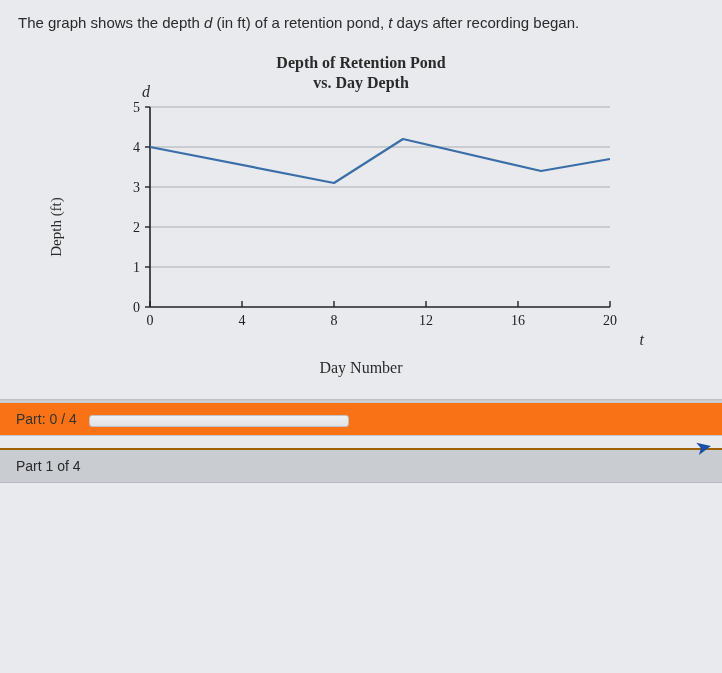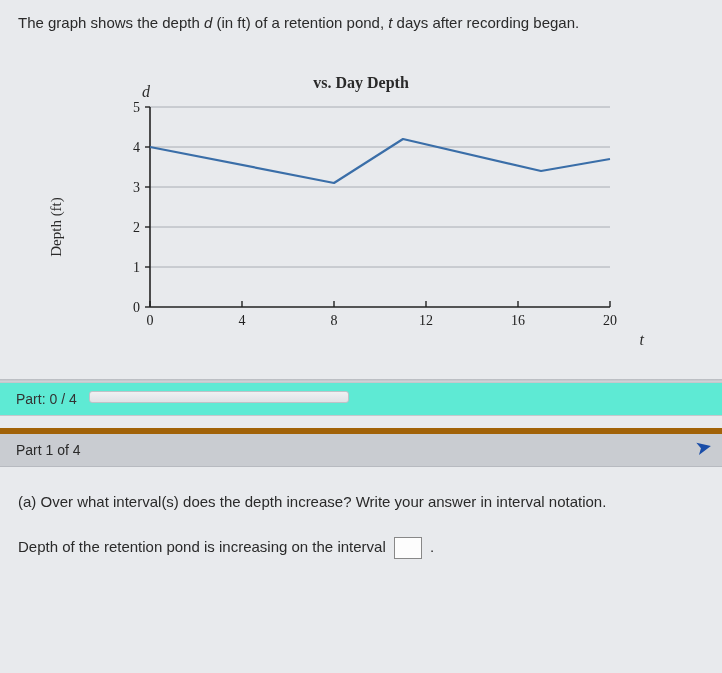--- a/index.html
+++ b/index.html
@@ -67,42 +67,42 @@
       font-family: "Times New Roman", Times, serif;
       font-size: 16px;
     }
     .divider {
       height: 3px;
       background: linear-gradient(#b8bbc0,#d2d5da);
       margin-top: 18px;
     }
     .part-bar {
       display: flex;
-      align-items: flex-start;
+      align-items: flex-end;
       padding: 8px 16px;
-      background: #5eead4;
+      background: #f97316;
       border-top: 1px solid #c5c8cc;
       border-bottom: 1px solid #c5c8cc;
       font-size: 14px;
       color: #333;
     }
     .part-bar .label { margin-right: 12px; font-weight: 500; }
     .progress {
       flex: 0 0 260px;
       height: 12px;
       background: linear-gradient(#f0f0f2,#e0e2e6);
       border: 1px solid #bfc2c7;
       border-radius: 3px;
     }
     .section-header {
       background: #c9ccd1;
       padding: 8px 16px;
       font-size: 14px;
       font-weight: 500;
-      border-top: 6px solid #a16207;
+      border-top: 2px solid #a16207;
       border-bottom: 1px solid #b7bac0;
       margin-top: 12px;
     }
     .question-body {
       padding: 22px 18px 16px;
       font-size: 15px;
       line-height: 1.7;
     }
     .answer-line { margin-top: 20px; }
     .answer-input {
@@ -128,21 +128,21 @@
   </style>
 </head>
 <body>
 
 <div class="problem-statement">
   <span>The graph shows the depth </span><em>d</em><span> (in ft) of a retention pond, </span><em>t</em><span> days after recording began.</span>
 </div>
 
 <div class="chart-area">
   <div class="chart-title">
-    <br>
+    <span>Depth of Retention Pond</span><br>
     <span>vs. Day Depth</span>
   </div>
   <div class="chart-wrap">
     <span class="d-label">d</span>
     <span class="t-label">t</span>
     <span class="y-axis-label">Depth (ft)</span>
     <svg id="chart-svg" width="560" height="245">
         <line x1="70" x2="530" y1="170" y2="170" stroke="#9aa0a6" stroke-width="0.8"></line>
         <line x1="70" x2="530" y1="130" y2="130" stroke="#9aa0a6" stroke-width="0.8"></line>
         <line x1="70" x2="530" y1="90" y2="90" stroke="#9aa0a6" stroke-width="0.8"></line>
@@ -170,35 +170,30 @@
         <text x="254" y="228" text-anchor="middle">8</text>
         <line x1="346" x2="346" y1="210" y2="204" stroke="#222" stroke-width="1.4"></line>
         <text x="346" y="228" text-anchor="middle">12</text>
         <line x1="438" x2="438" y1="210" y2="204" stroke="#222" stroke-width="1.4"></line>
         <text x="438" y="228" text-anchor="middle">16</text>
         <line x1="530" x2="530" y1="210" y2="204" stroke="#222" stroke-width="1.4"></line>
         <text x="530" y="228" text-anchor="middle">20</text>
         <path d="M 70.0 50.0 L 254.0 86.0 L 323.0 42.0 L 461.0 74.0 L 530.0 62.0" fill="none" stroke="#3a6ea8" stroke-width="2.2" stroke-linejoin="round"></path>
       </svg>
   </div>
+  <div class="x-axis-label">Day Number</div>
 </div>
 
 <span class="cursor">➤</span>
 
 <div class="divider"></div>
 
 <div class="part-bar">
   <span class="label">Part: 0 / 4</span>
   <div class="progress"></div>
 </div>
 
 <div class="section-header">
   <span>Part 1 of 4</span>
 </div>
 
 <div class="question-body">
-  <div>(a) Over what interval(s) does the depth increase? Write your answer in interval notation.</div>
-  <div class="answer-line">
-    <span>Depth of the retention pond is increasing on the interval</span>
-    <input class="answer-input" type="text" value="" style="">
-    <span>.</span>
-  </div>
 </div>
 
 </body></html>

